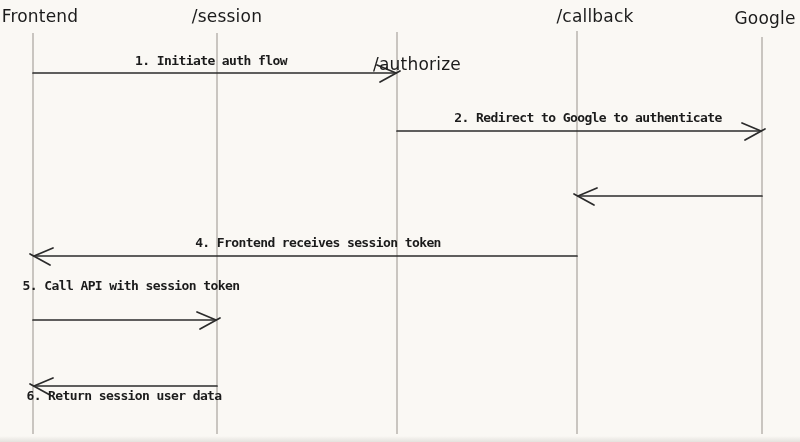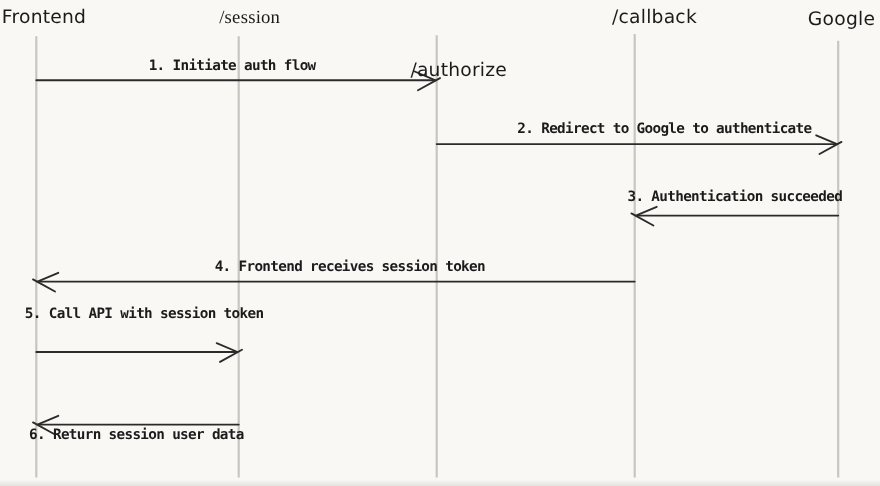--- a/index.html
+++ b/index.html
@@ -103,26 +103,25 @@
     </g>
 
     <g class="arrow">
       <line x1="217" y1="386" x2="36" y2="386"></line>
       <path d="M53 378 L34 386"></path>
       <path d="M50 395 L30 384"></path>
     </g>
   </svg>
 
   <div class="actor" style="left:40px;  top:6px;">Frontend</div>
-  <div class="actor" style="left:227px; top:6px;font-family:Liberation Serif, serif;">/session</div>
+  <div class="actor" style="left:227px; top:6px;">/session</div>
   <div class="actor" style="left:417px; top:6px;margin-top:48px;">/authorize</div>
   <div class="actor" style="left:595px; top:6px;">/callback</div>
   <div class="actor" style="left:765px; top:8px;">Google</div>
 
   <div class="msg" style="left:211px; top:53px;">1. Initiate auth flow</div>
-  <div class="msg" style="left:588px; top:110px;margin-left:16px;">2. Redirect to Google to authenticate</div>
-  <div class="msg" style="left:668px; top:172px;">3. Authentication succeeded</div>
+  <div class="msg" style="left:588px; top:110px;">2. Redirect to Google to authenticate</div>
   <div class="msg" style="left:318px; top:235px;">4. Frontend receives session token</div>
   <div class="msg" style="left:131px; top:278px;">5. Call API with session token</div>
   <div class="msg" style="left:124px; top:356px;margin-top:32px;">6. Return session user data</div>
 
   <div class="bottom-edge"></div>
 </div>
 
 </body></html>

